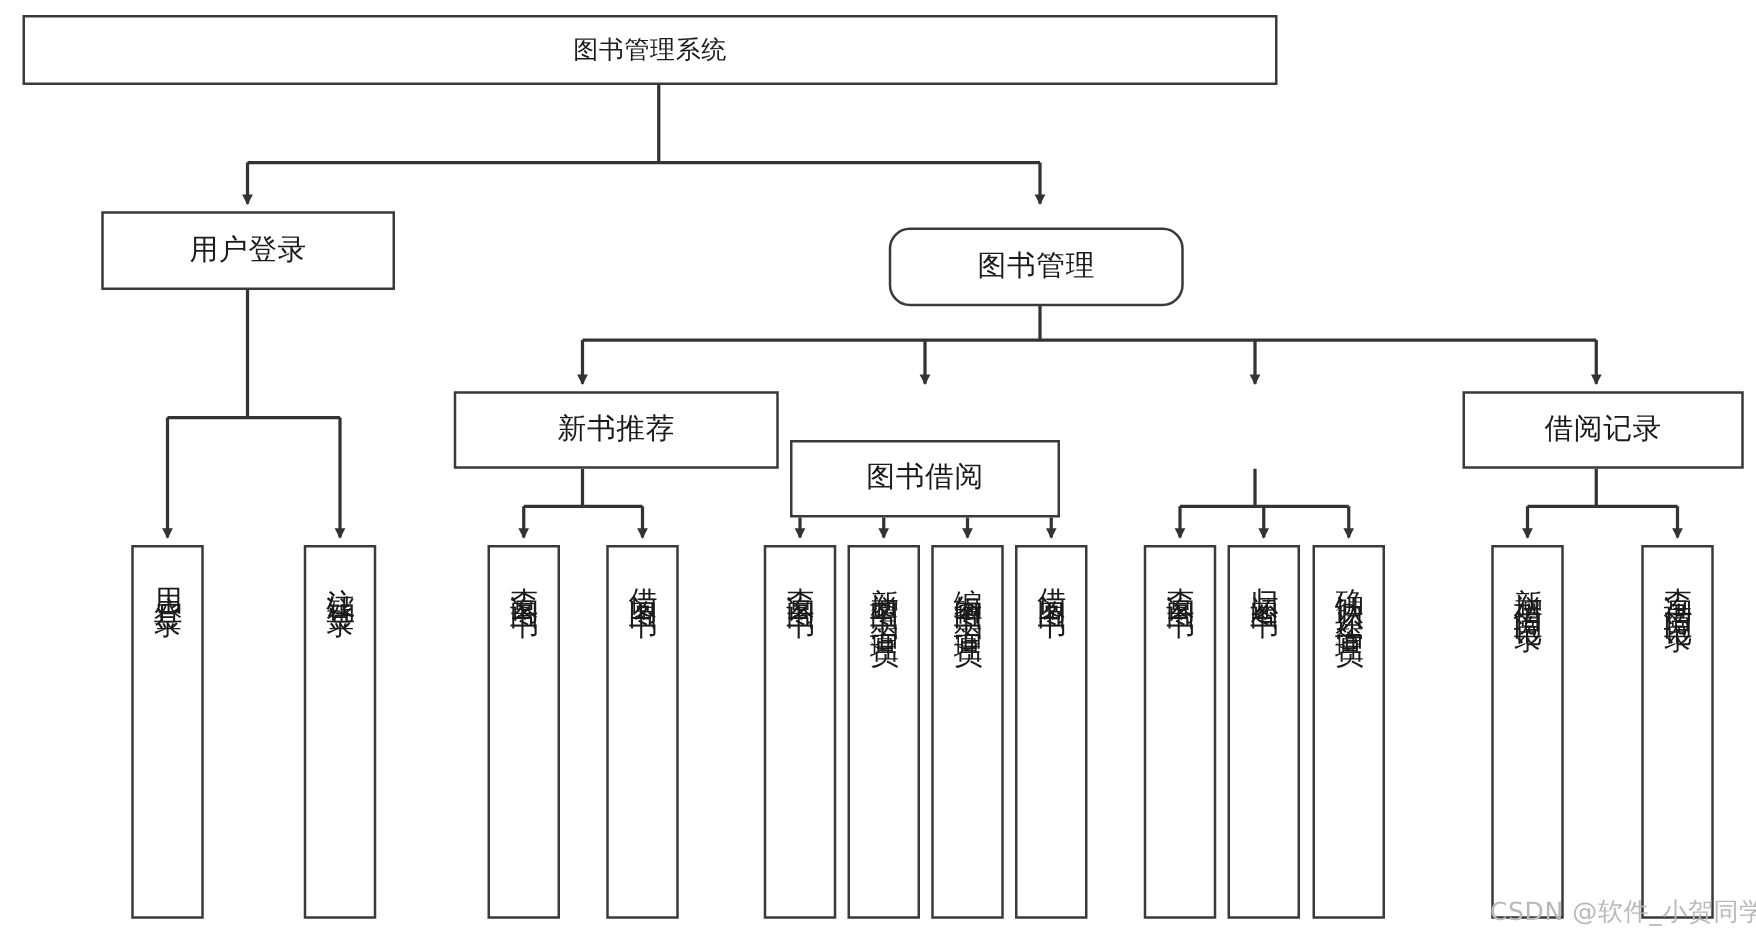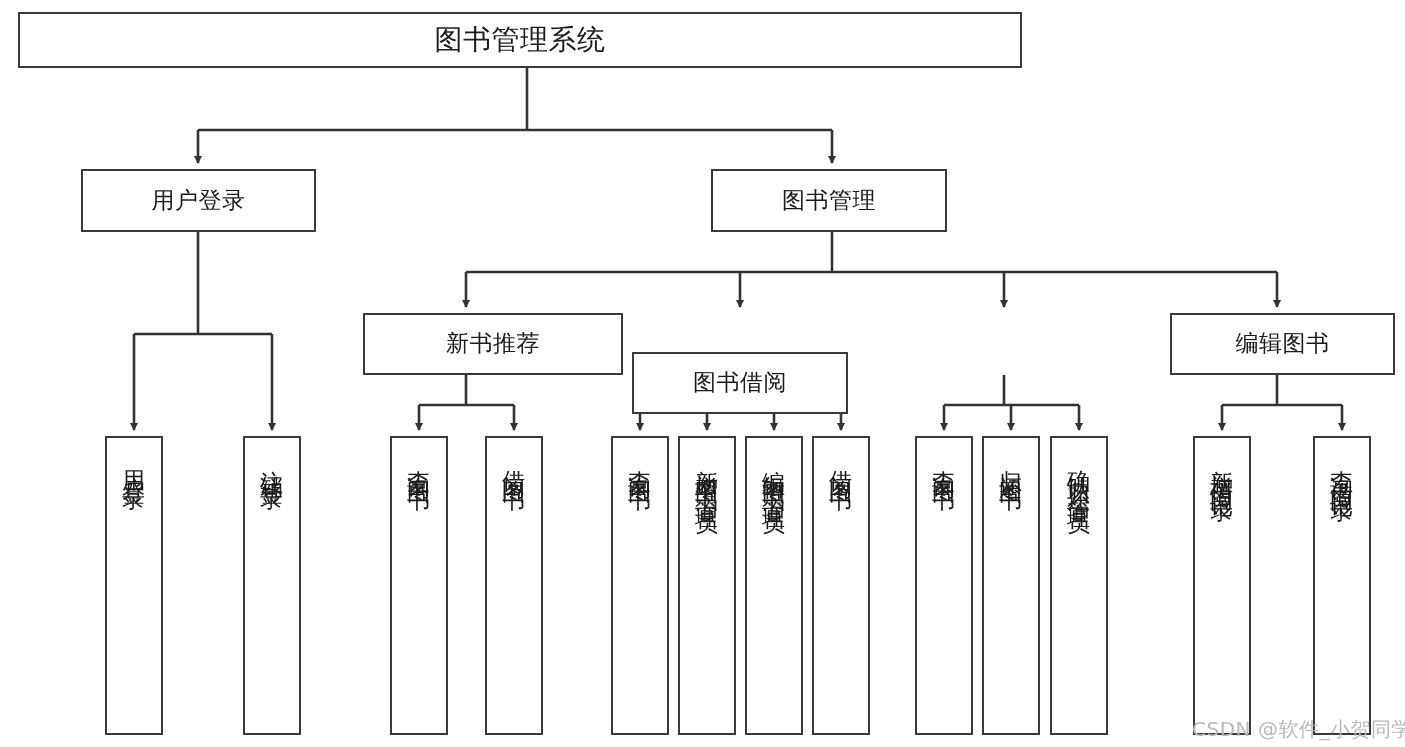--- a/index.html
+++ b/index.html
@@ -40,21 +40,21 @@
     display: block;
     line-height: 1.28;
     letter-spacing: 0.5px;
     white-space: nowrap;
   }
   
   .node.horiz .node-label {
     font-size: 23px;
   }
   .node.root .node-label {
-    font-size: 28px;
+    font-size: 20px;
   }
   
   .node.vert {
     align-items: flex-start;
     padding-top: 14px;
   }
   .node.vert .node-label {
     writing-mode: vertical-rl;
     text-orientation: upright;
     font-size: 23px;
@@ -130,35 +130,35 @@
   </svg>
 
   <div class="node horiz root" style="left:18px; top:12px; width:1004px; height:56px;">
     <span class="node-label">图书管理系统</span>
   </div>
 
   <div class="node horiz" style="left:81px; top:169px; width:235px; height:63px;">
     <span class="node-label">用户登录</span>
   </div>
 
-  <div class="node horiz" style="left:711px; top:169px; width:236px; height:63px;">
+  <div class="node horiz" style="left:711px; top:182px; width:236px; height:63px;border-radius:17px;">
     <span class="node-label">图书管理</span>
   </div>
 
   <div class="node horiz" style="left:363px; top:313px; width:260px; height:62px;">
     <span class="node-label">新书推荐</span>
   </div>
 
   <div class="node horiz" style="left:632px; top:313px; width:216px; height:62px;margin-top:39px;">
     <span class="node-label">图书借阅</span>
   </div>
 
 
   <div class="node horiz" style="left:1170px; top:313px; width:225px; height:62px;">
-    <span class="node-label">编辑图书</span>
+    <span class="node-label">借阅记录</span>
   </div>
 
   <div class="node vert" style="left:105px; top:436px; width:58px; height:299px;">
     <span class="node-label">用户登录</span>
   </div>
 
   <div class="node vert" style="left:243px; top:436px; width:58px; height:299px;">
     <span class="node-label">注销登录</span>
   </div>
 

